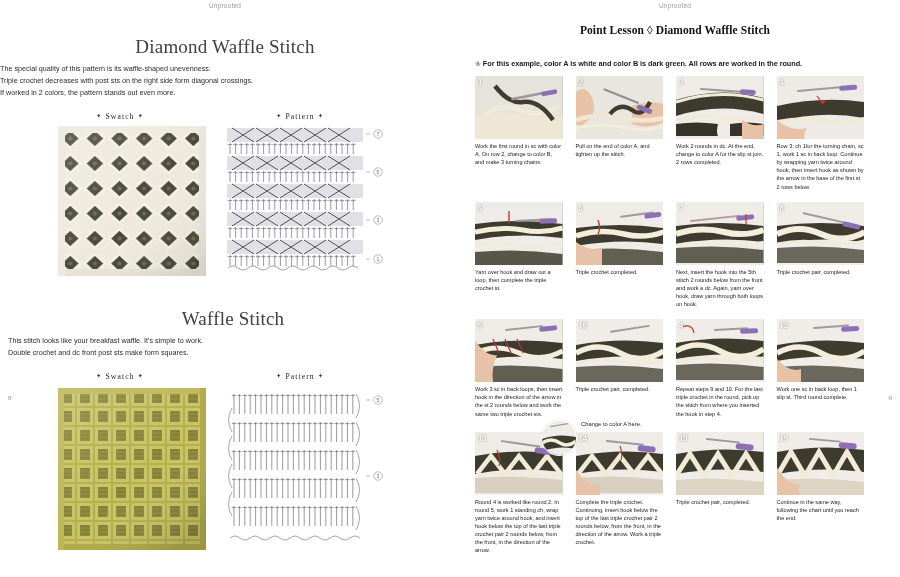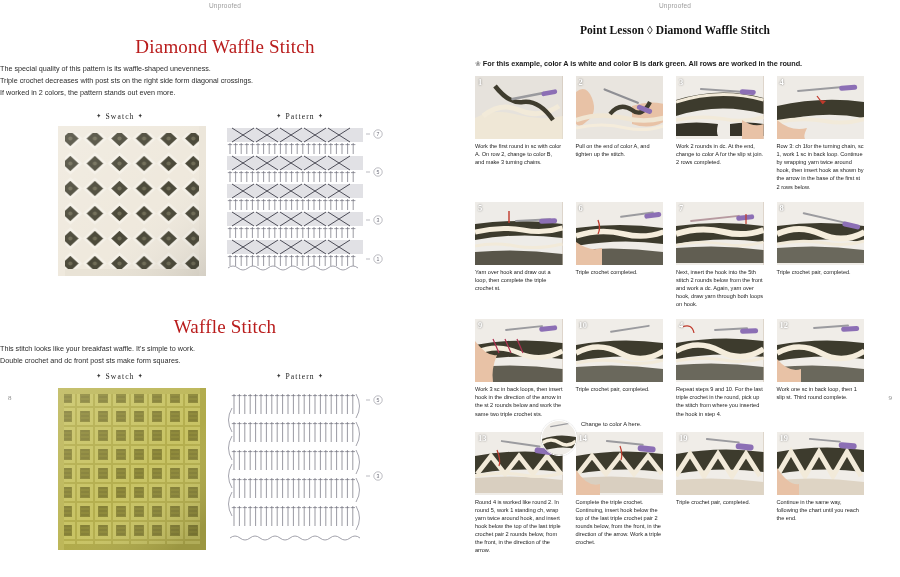--- a/index.html
+++ b/index.html
@@ -29,21 +29,21 @@
   }
   .folio.l{left:8px;}
   .folio.r{right:8px;}
 
   
   .stitch-block{position:absolute;left:0;width:450px;}
   .stitch-title{
     text-align:center;
     font-family:"Liberation Serif", serif;
     font-size:19px;font-weight:400;letter-spacing:.2px;
-    color:#b91c1c;margin:0;
+    color:#404040;margin:0;
   }
   .stitch-desc{
     text-align:left;font-size:7.2px;line-height:1.65;
     color:#2b2b2b;margin:5px 0 0 0;
   }
   .labels-row{position:relative;height:12px;}
   .col-label{
     position:absolute;font-family:"Liberation Serif", serif;
     font-size:7.6px;letter-spacing:1.1px;color:#1d1d1d;
     white-space:nowrap;
@@ -306,21 +306,21 @@
             <path d="M148 10 h-4 M148 48 h-4 M148 96 h-4 M148 135 h-4"></path>
           </g>
           <text x="156" y="12">7</text>
           <text x="156" y="50">5</text>
           <text x="156" y="98">3</text>
           <text x="156" y="137">1</text>
         </g>
       </svg>
     </div>
 
-    <div class="stitch-block" style="top:316px;">
+    <div class="stitch-block" style="top:308px;margin-left:8px;">
       <h1 class="stitch-title">Waffle Stitch</h1>
       <div class="stitch-desc"><span style="white-space:pre-line;">This stitch looks like your breakfast waffle. It's simple to work.
 Double crochet and dc front post sts make form squares.</span></div>
     </div>
 
     <div class="labels-row" style="position:absolute;top:372px;left:0;width:450px;">
       <div class="col-label" style="left:96px;"><span class="ast">✦</span>&nbsp;<span>Swatch</span>&nbsp;<span class="ast">✦</span></div>
       <div class="col-label" style="left:276px;"><span class="ast">✦</span>&nbsp;<span>Pattern</span>&nbsp;<span class="ast">✦</span></div>
     </div>
 

